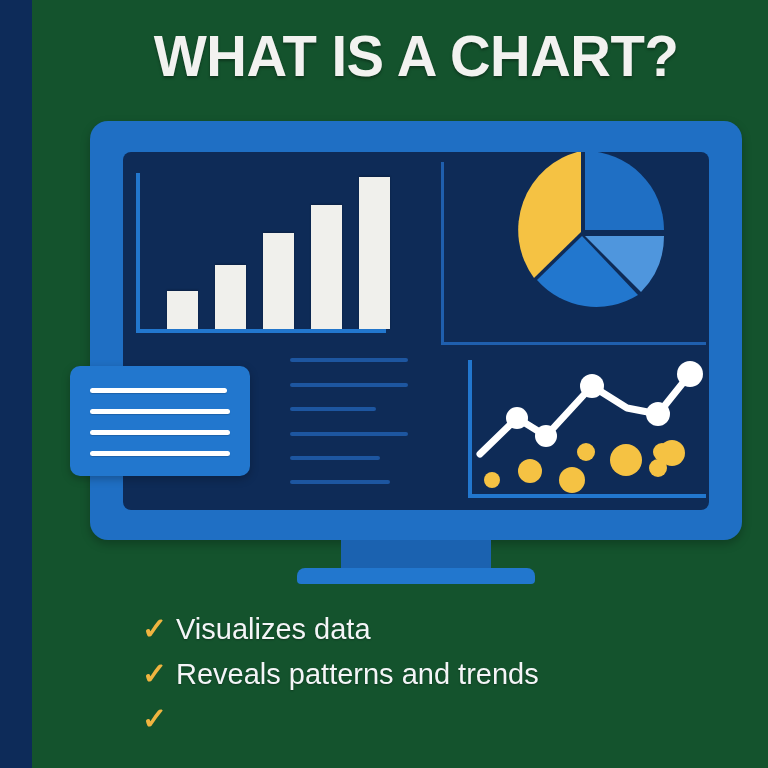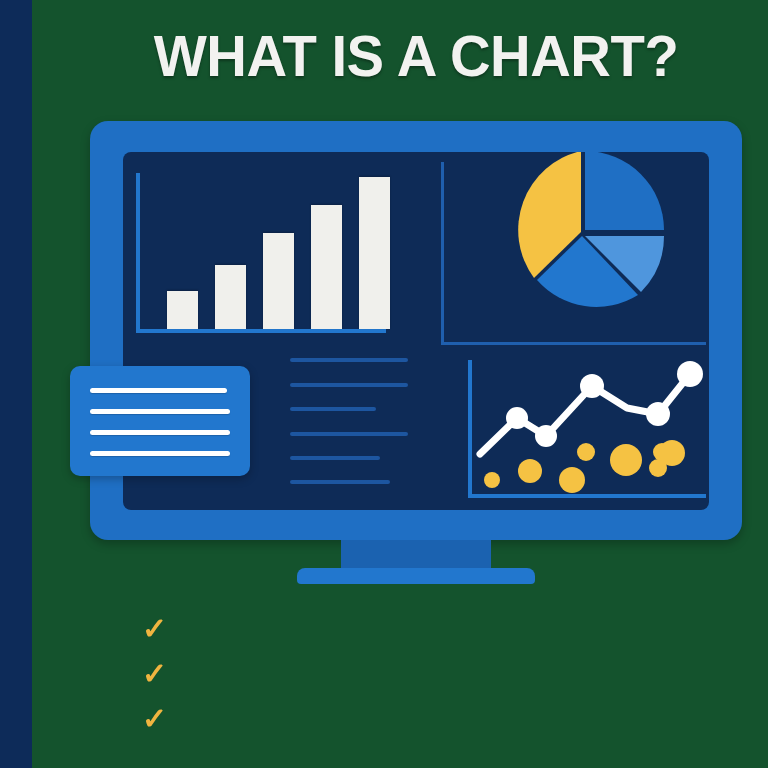--- a/index.html
+++ b/index.html
@@ -274,22 +274,24 @@
   <div id="card">
     <div class="cardline" style="left:20px; top:22px; width:137px;"></div>
     <div class="cardline" style="left:20px; top:43px; width:140px;"></div>
     <div class="cardline" style="left:20px; top:64px; width:140px;"></div>
     <div class="cardline" style="left:20px; top:85px; width:140px;"></div>
   </div>
 
   <div id="bullets">
     <div class="bullet-row">
       <span class="check">✓</span>
+      <span class="bullet-text">Visualizes data</span>
     </div>
     <div class="bullet-row">
       <span class="check">✓</span>
+      <span class="bullet-text">Reveals patterns and trends</span>
     </div>
     <div class="bullet-row">
       <span class="check">✓</span>
     </div>
   </div>
 
 </div>
 
 </body></html>

